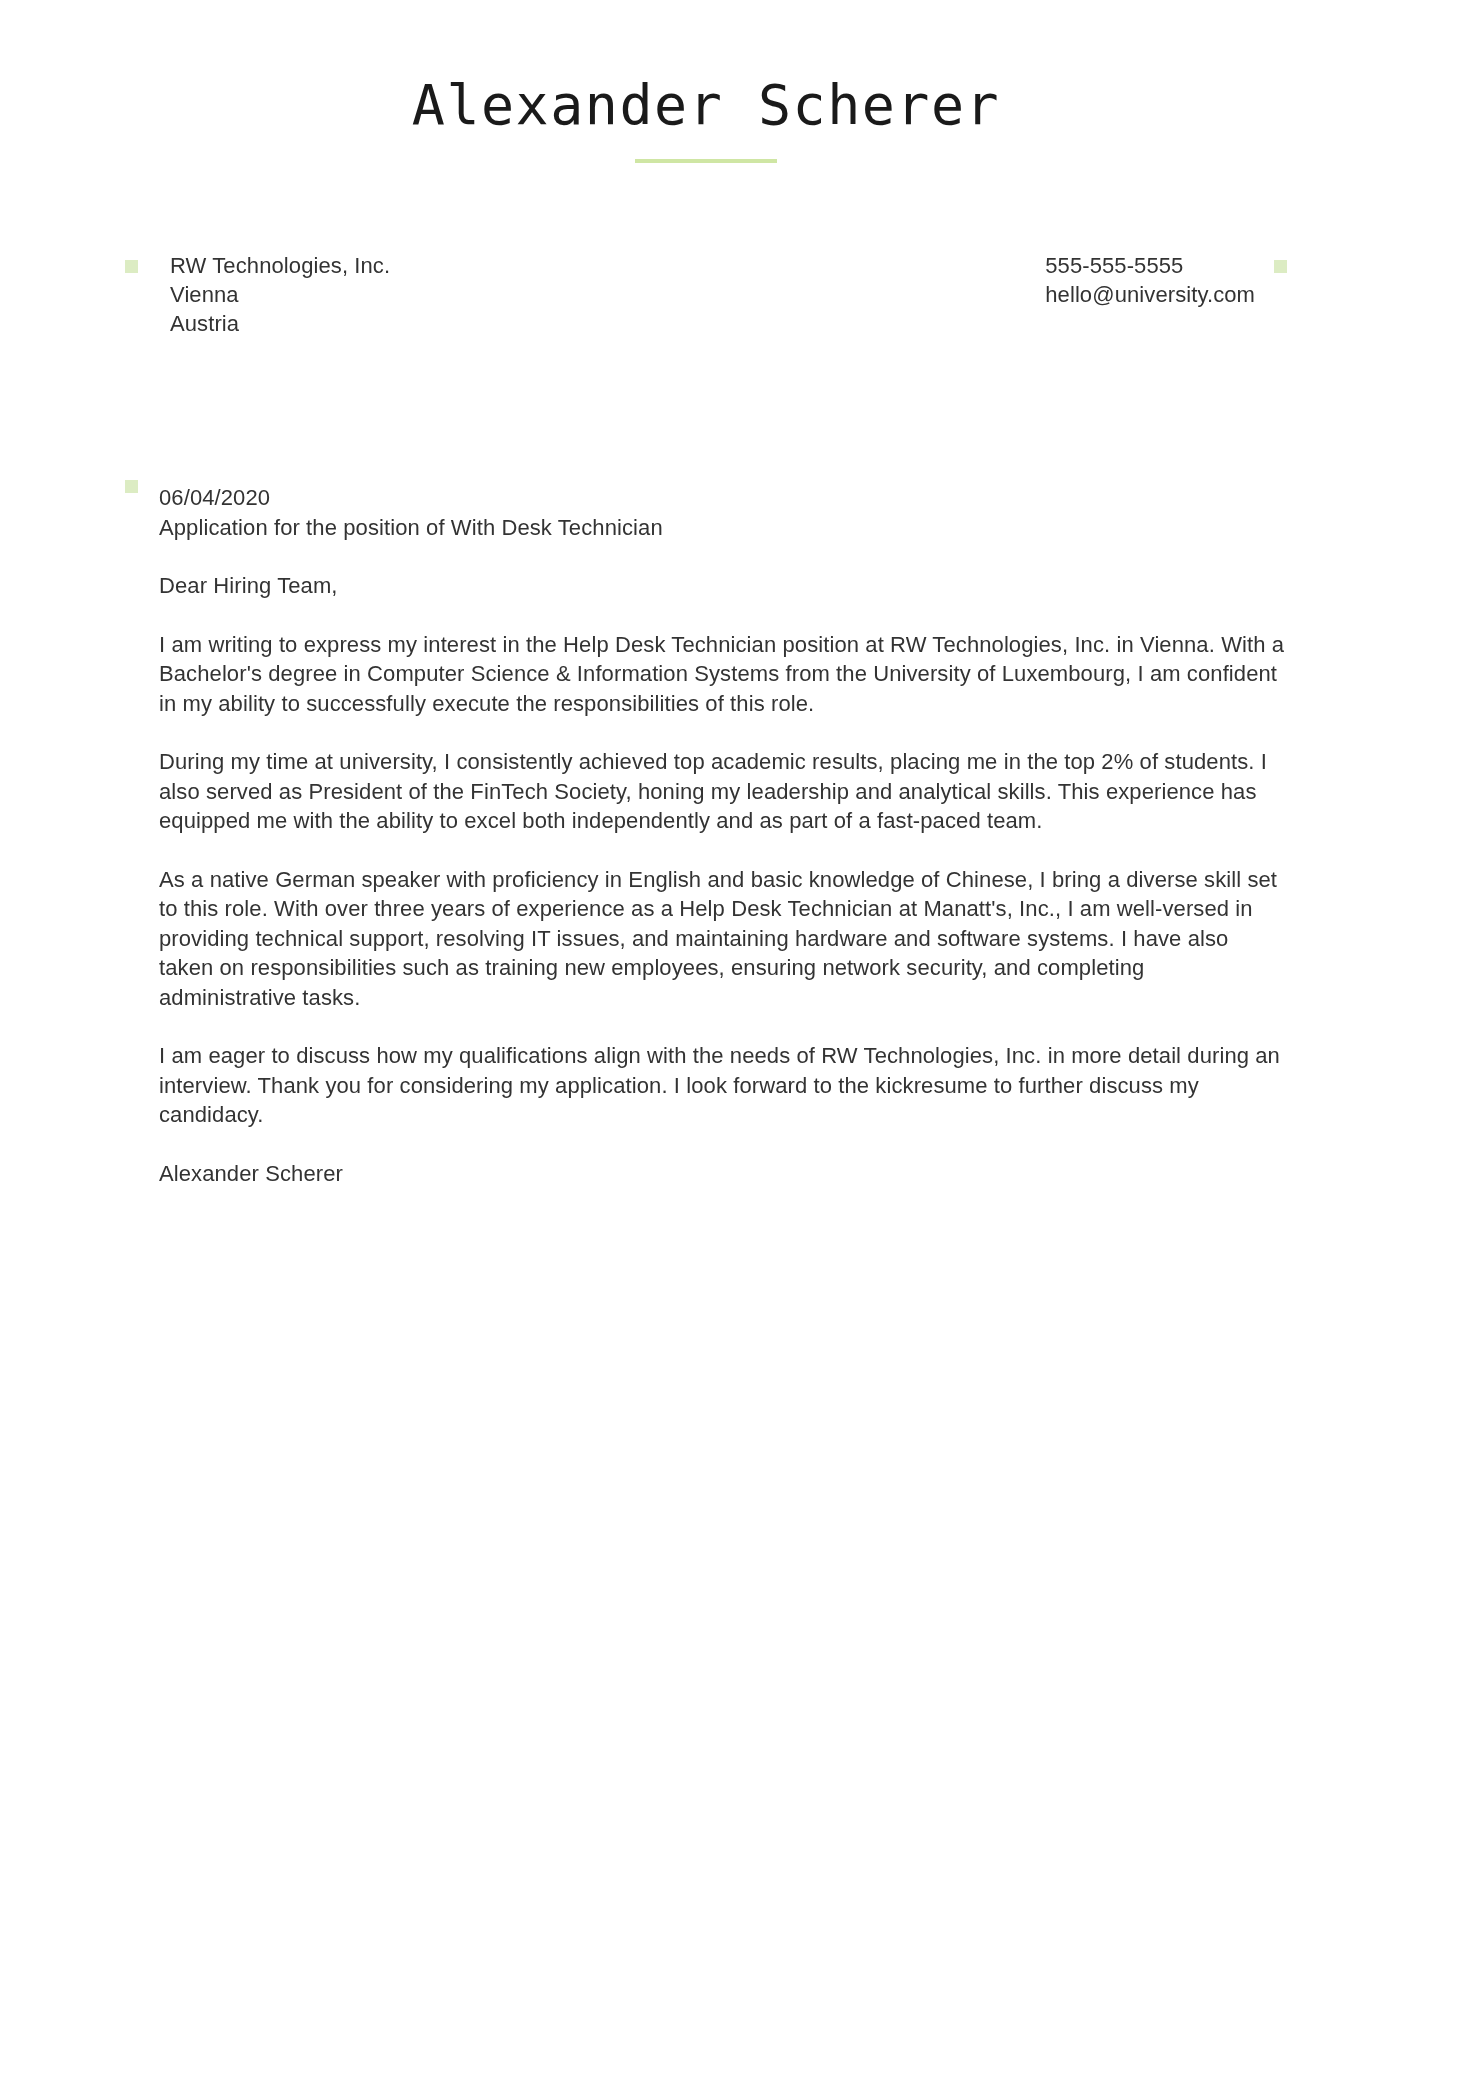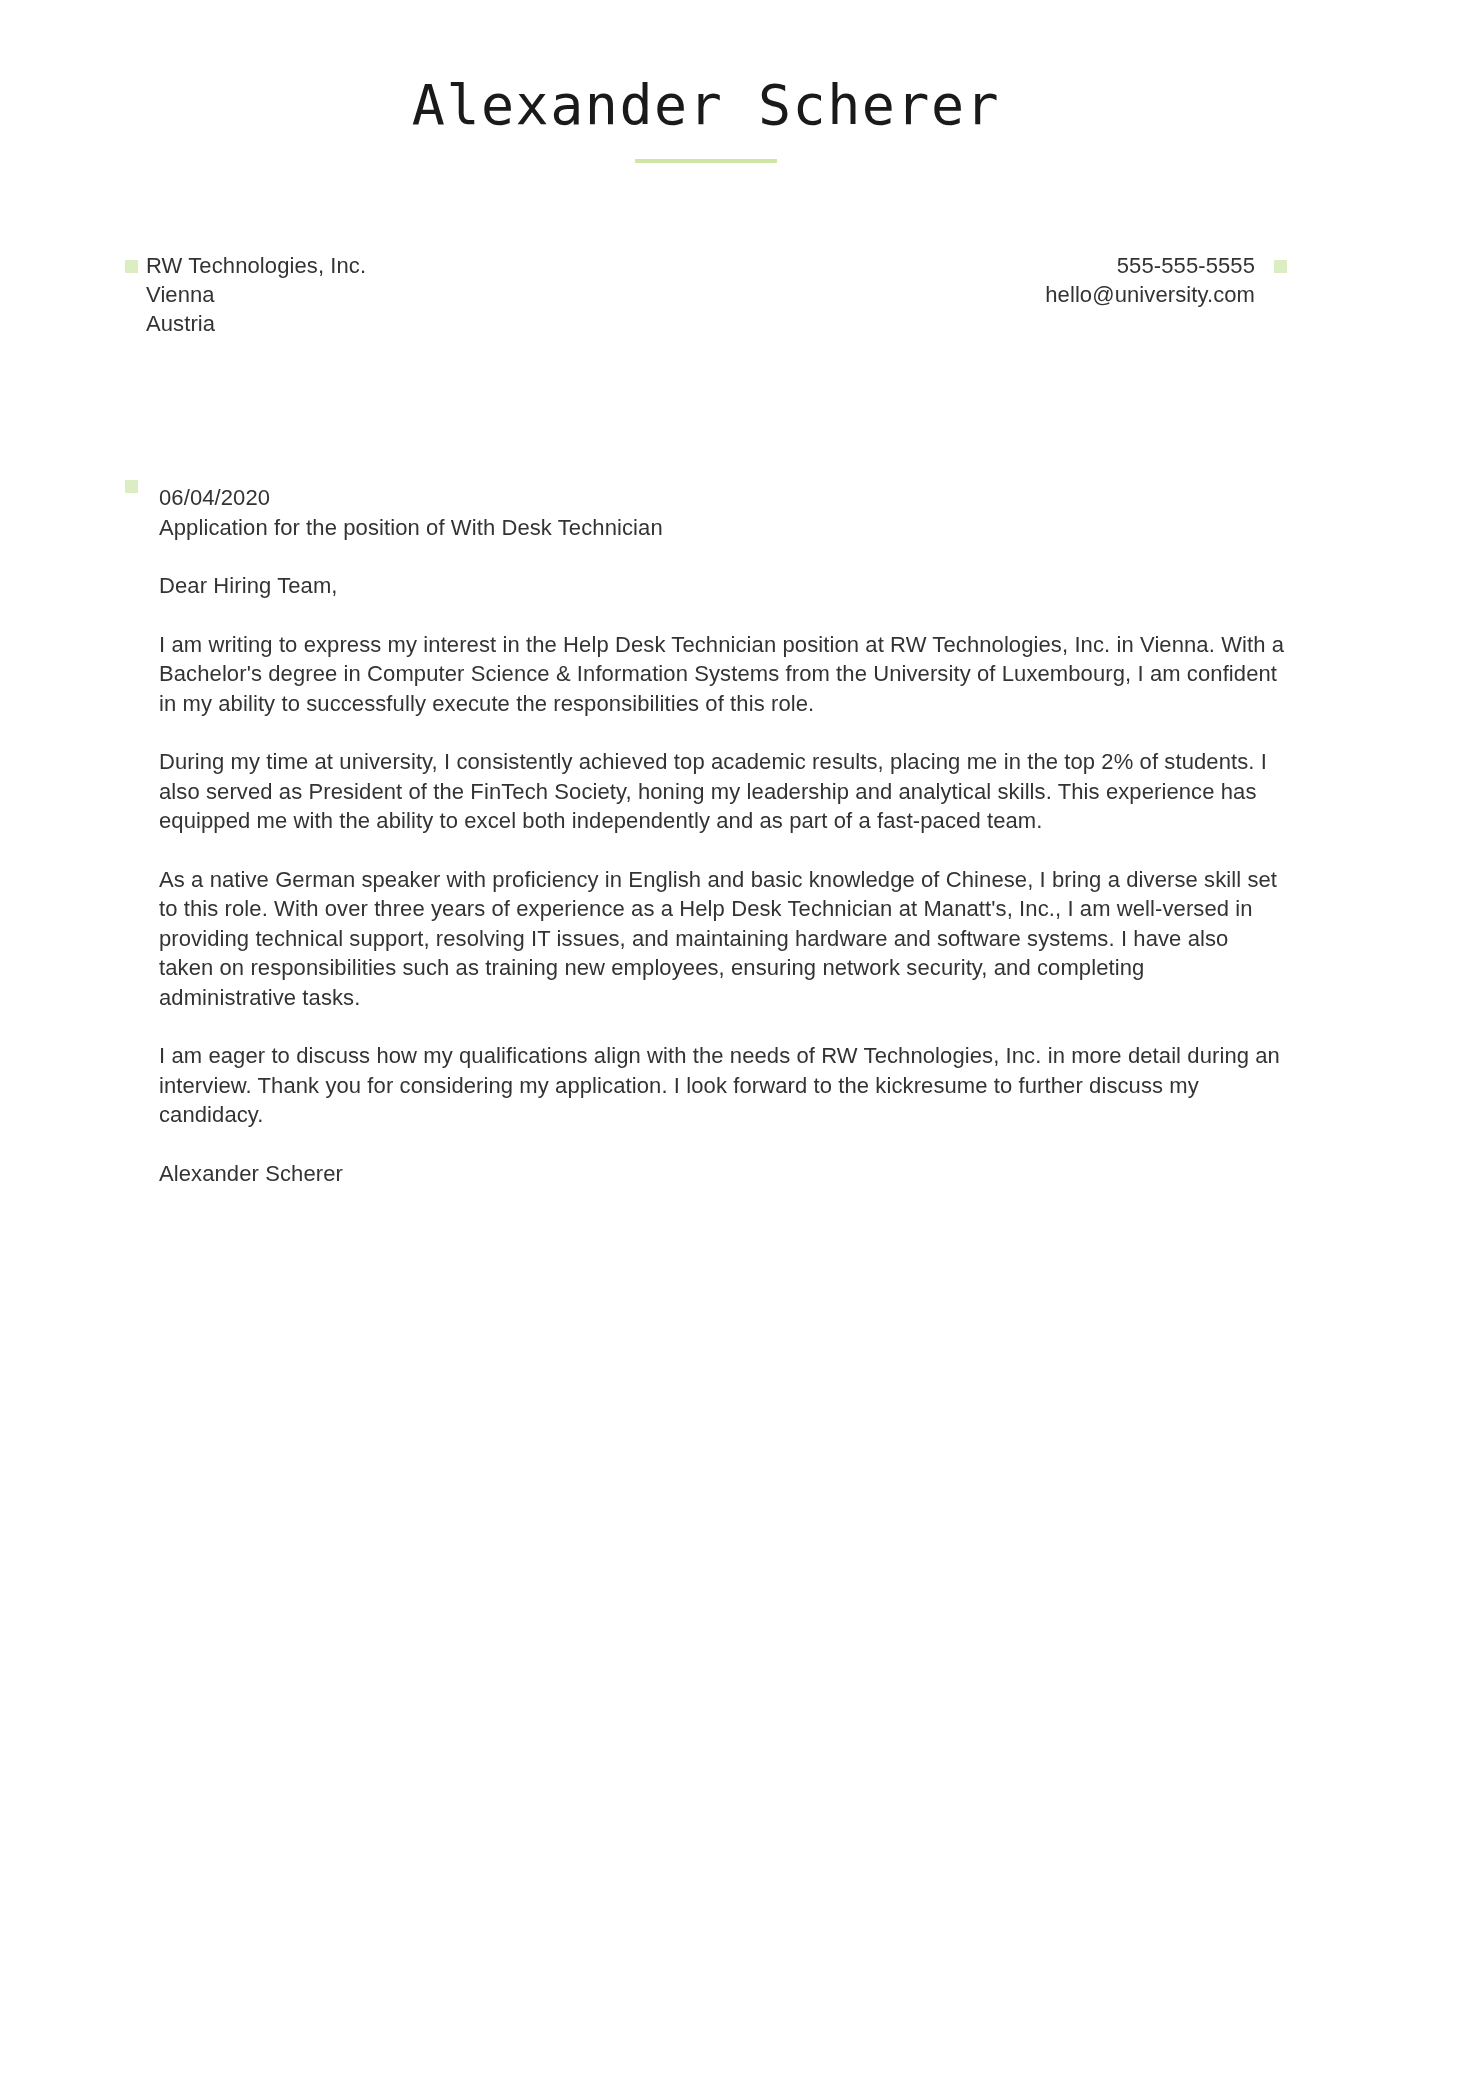--- a/index.html
+++ b/index.html
@@ -58,38 +58,38 @@
     display: flex;
     justify-content: space-between;
     align-items: flex-start;
     margin: 0 auto;
     padding-top: 88px;
     width: 1162px;
   }
   .addr-left {
     display: flex;
     align-items: flex-start;
-    gap: 8px;
+    gap: 32px;
   }
   .addr-right {
     display: flex;
     align-items: flex-start;
     gap: 19px;
   }
   .addr-left .marker { margin-top: 9px; }
   .addr-right .marker { margin-top: 9px; }
 
   .addr-lines {
     font-family: "Liberation Sans Narrow", "Liberation Sans", sans-serif;
     font-size: 22px;
     line-height: 29px;
     color: #333333;
     letter-spacing: 0.1px;
   }
-  .addr-lines.right { text-align: right; }
+  .addr-lines.right { }
   .addr-lines div { white-space: pre; }
 
   
   .letter {
     width: 1162px;
     margin: 0 auto;
     padding-top: 133px;
     position: relative;
   }
   .letter-marker-wrap {

